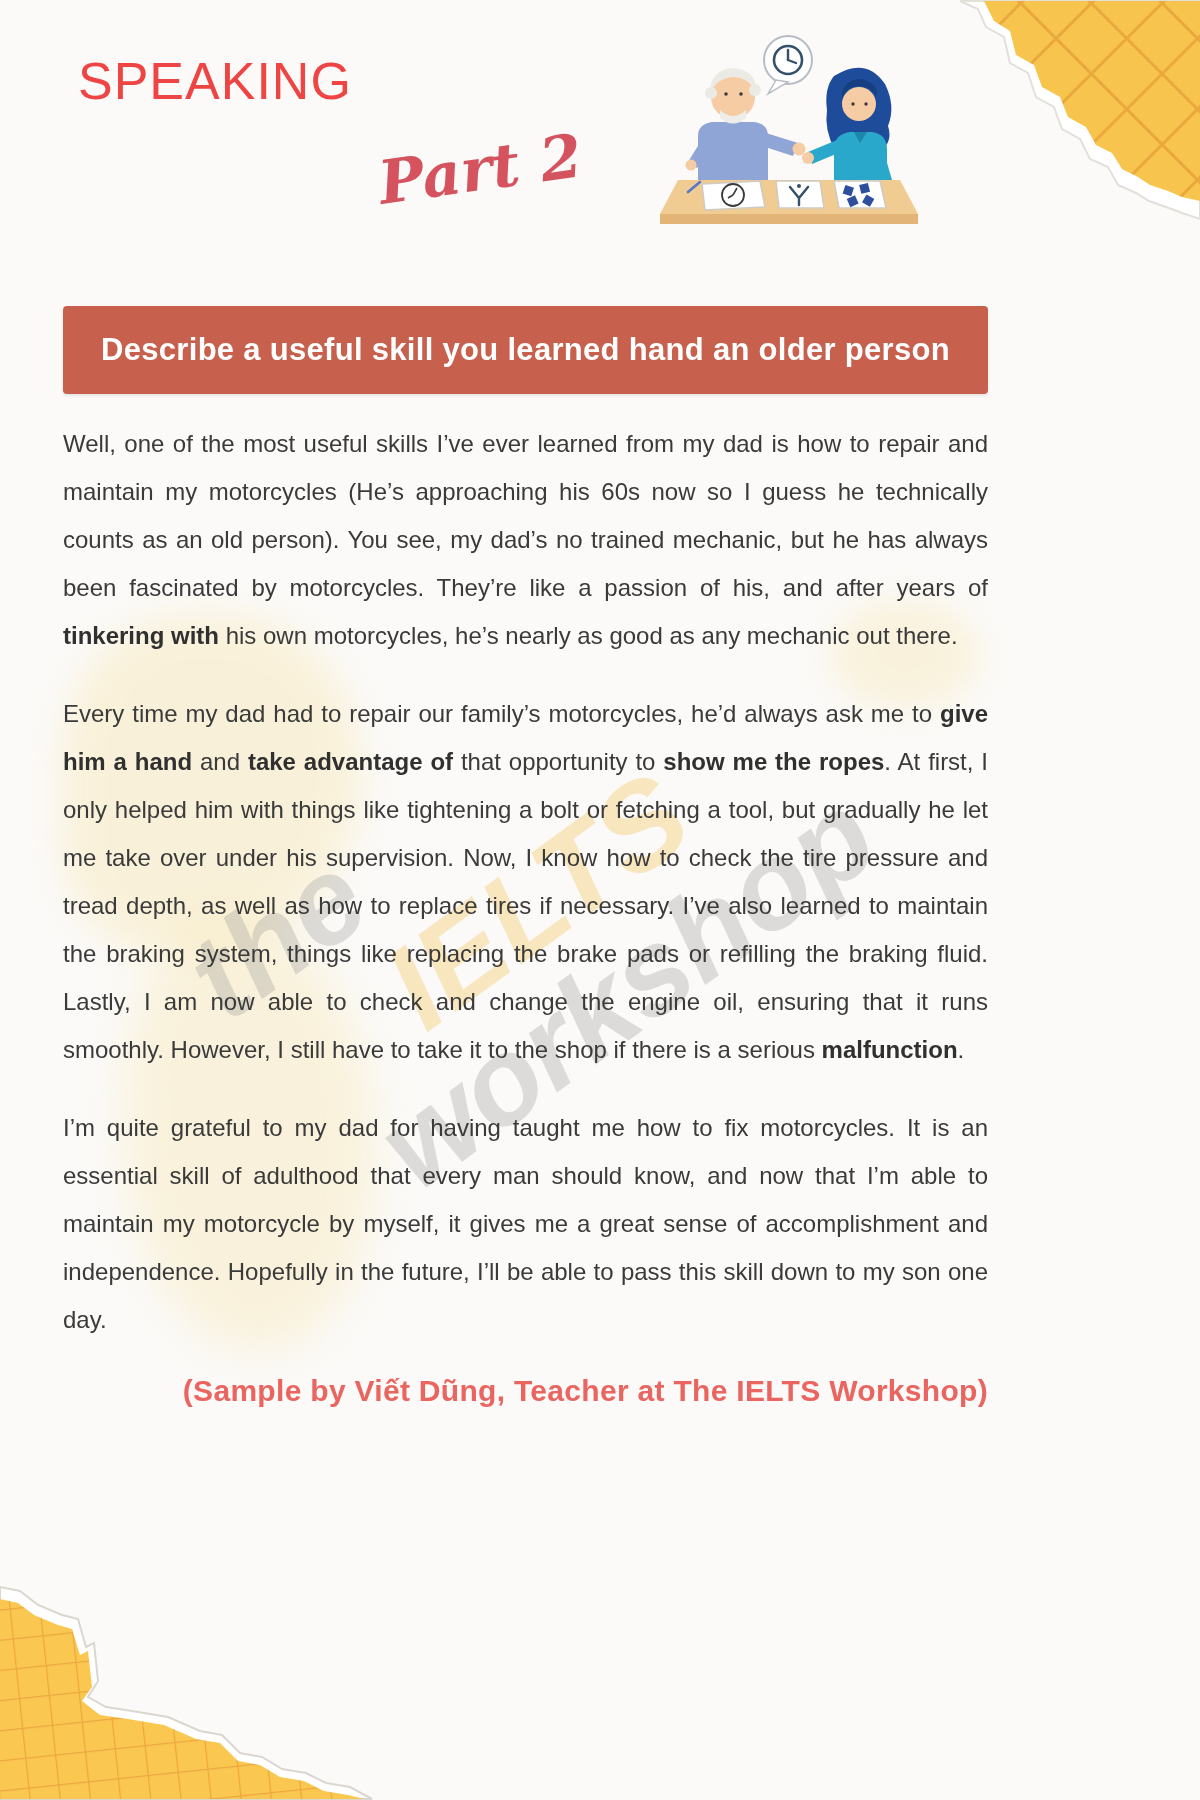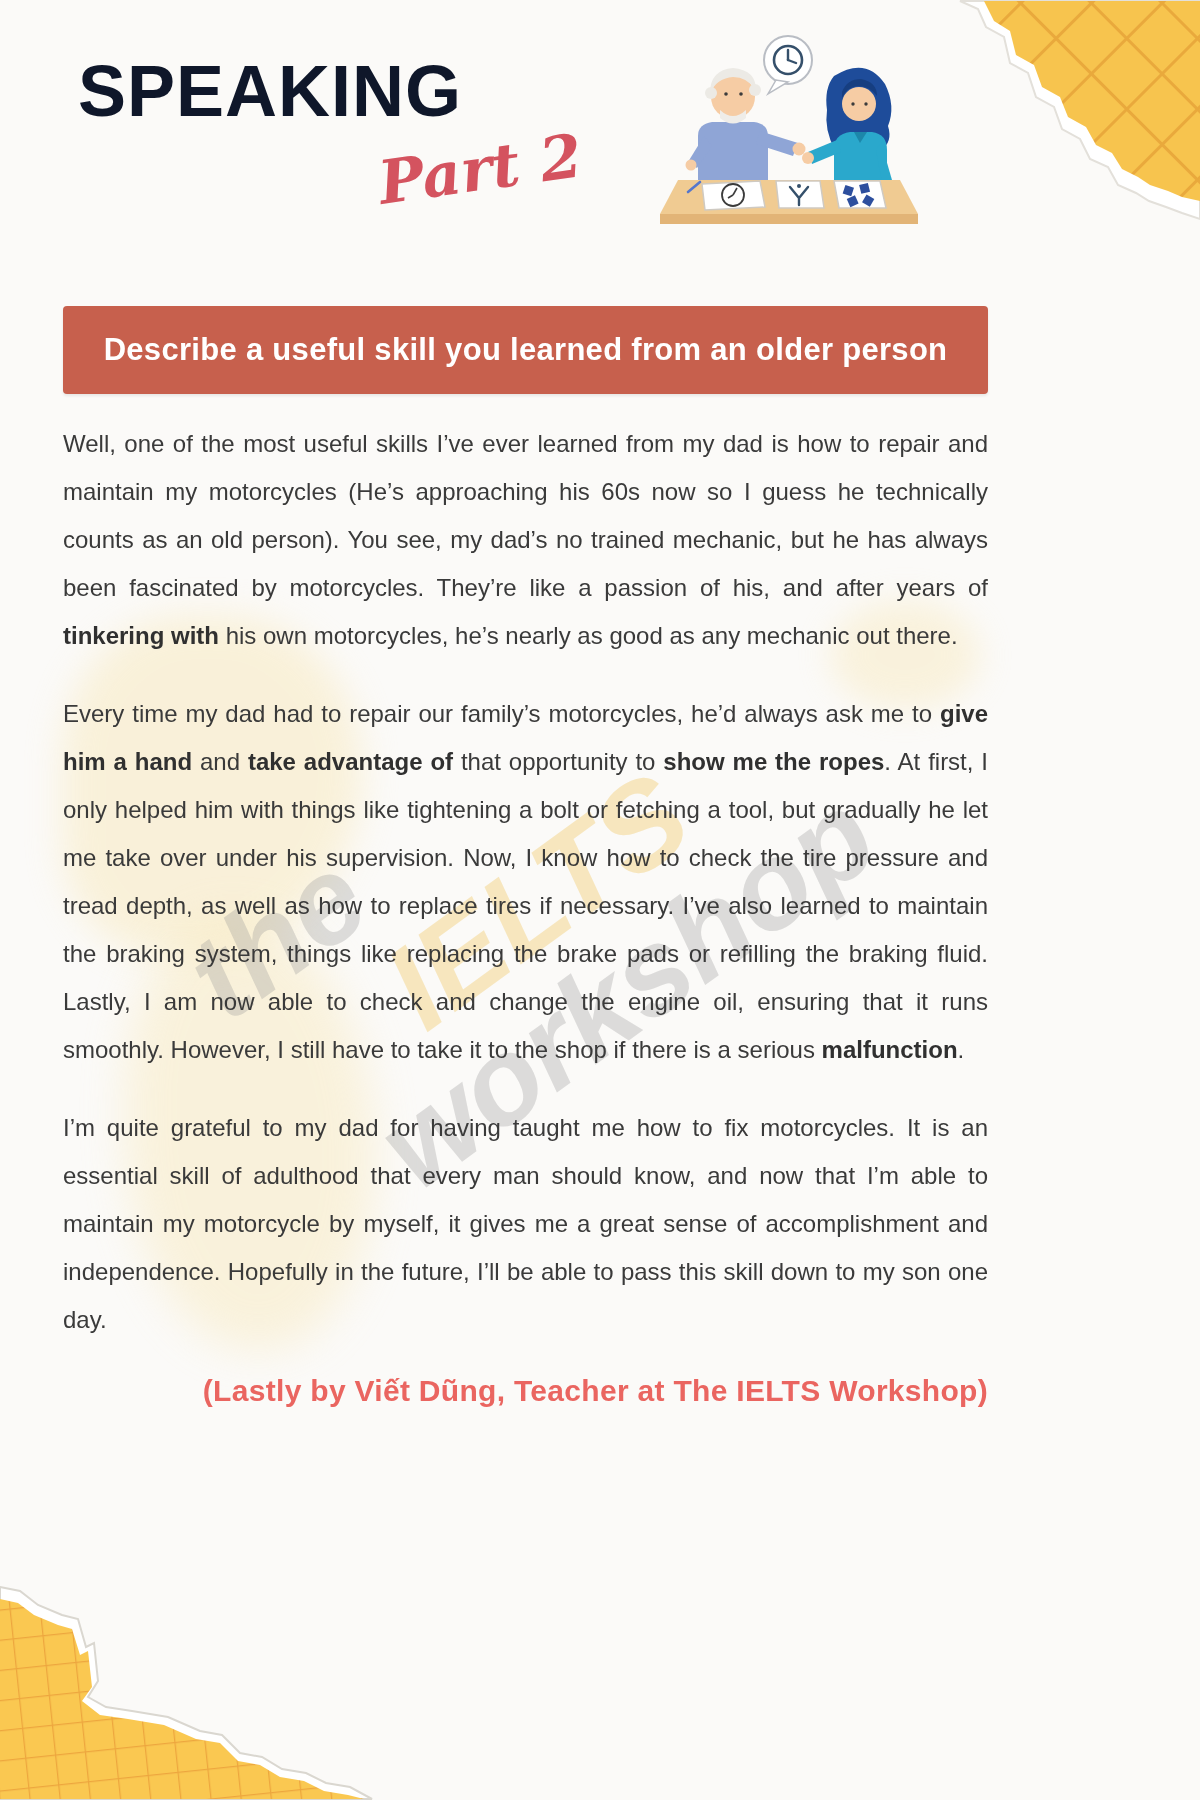--- a/index.html
+++ b/index.html
@@ -29,22 +29,22 @@
     pointer-events:none; white-space:nowrap;
   }
   .wm-word { display:block; }
   .wm-gray   { color:rgba(150,150,150,0.30); }
   .wm-yellow { color:rgba(242,210,128,0.48); margin-left:155px; }
   .wm-gray2  { color:rgba(150,150,150,0.30); margin-left:55px; }
 
   
   .header { position:absolute; left:78px; top:54px; width:560px; }
   .title-main {
-    font-size:72px; font-weight:700; letter-spacing:1px;
-    color:#0f172a; line-height:1.05;
+    font-size:52px; font-weight:400; letter-spacing:1px;
+    color:#ef4444; line-height:1.05;
   }
   .title-outline {
     font-size:68px; font-weight:800; letter-spacing:4px; line-height:1.05;
     color:transparent; -webkit-text-stroke:3px #F4E7C0; margin-top:-4px;
   }
   .title-part {
     position:absolute; left:300px; top:80px;
     font-family:"DejaVu Serif", serif; font-style:italic; font-weight:bold;
     font-size:60px; color:#D4535F; transform:rotate(-8deg); white-space:nowrap;
   }
@@ -174,23 +174,23 @@
         <rect x="206" y="156" width="9" height="9" fill="#2D4F9E" transform="rotate(18 210 160)"></rect>
         <rect x="222" y="154" width="9" height="9" fill="#2D4F9E" transform="rotate(-14 226 158)"></rect>
         <rect x="210" y="167" width="9" height="9" fill="#2D4F9E" transform="rotate(-24 214 171)"></rect>
         <rect x="226" y="166" width="9" height="9" fill="#2D4F9E" transform="rotate(30 230 170)"></rect>
       </g>
     </g>
   </svg>
 
   <div class="content">
     <div class="banner">
-      <span class="banner-text">Describe a useful skill you learned from an older person</span>
+      <span class="banner-text">Describe a useful skill you learned hand an older person</span>
     </div>
 
     <p class="para"><span>Well, one of the most useful skills I’ve ever learned from my dad is how to repair and maintain my motorcycles (He’s approaching his 60s now so I guess he technically counts as an old person). You see, my dad’s no trained mechanic, but he has always been fascinated by motorcycles. They’re like a passion of his, and after years of </span><strong>tinkering with</strong><span> his own motorcycles, he’s nearly as good as any mechanic out there.</span></p>
     <p class="para"><span>Every time my dad had to repair our family’s motorcycles, he’d always ask me to </span><strong>give him a hand</strong><span> and </span><strong>take advantage of</strong><span> that opportunity to </span><strong>show me the ropes</strong><span>. At first, I only helped him with things like tightening a bolt or fetching a tool, but gradually he let me take over under his supervision. Now, I know how to check the tire pressure and tread depth, as well as how to replace tires if necessary. I’ve also learned to maintain the braking system, things like replacing the brake pads or refilling the braking fluid. Lastly, I am now able to check and change the engine oil, ensuring that it runs smoothly. However, I still have to take it to the shop if there is a serious </span><strong>malfunction</strong><span>.</span></p>
     <p class="para"><span>I’m quite grateful to my dad for having taught me how to fix motorcycles. It is an essential skill of adulthood that every man should know, and now that I’m able to maintain my motorcycle by myself, it gives me a great sense of accomplishment and independence. Hopefully in the future, I’ll be able to pass this skill down to my son one day.</span></p>
 
-    <div class="credit">(Lastly by Viết Dũng, Teacher at The IELTS Workshop)</div>
+    <div class="credit">(Sample by Viết Dũng, Teacher at The IELTS Workshop)</div>
   </div>
 
 </div>
 
 </body></html>

